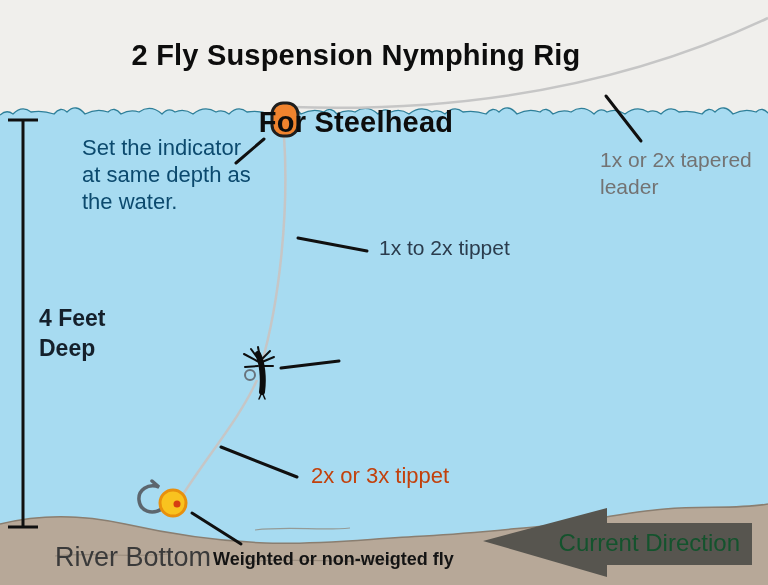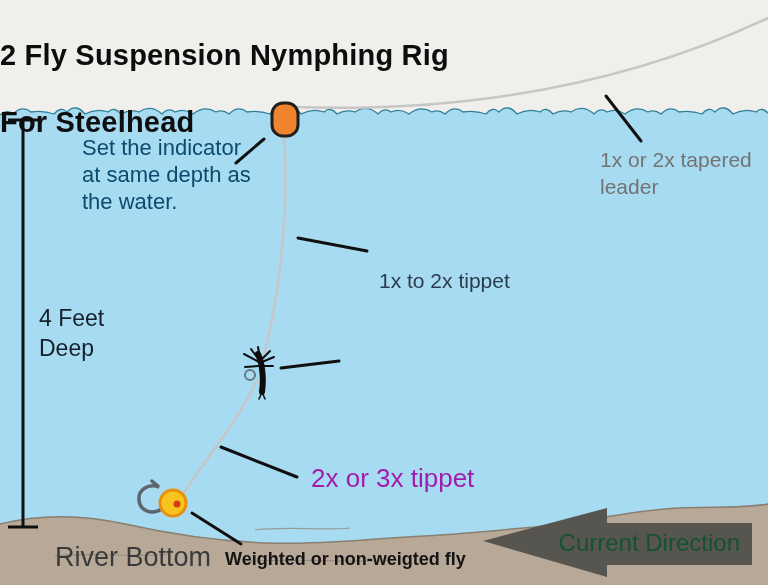--- a/index.html
+++ b/index.html
@@ -1,29 +1,29 @@
 <!DOCTYPE html>
 <html><head>
 <meta charset="utf-8">
 <style>
   html,body{margin:0;padding:0;}
   body{font-family:"Liberation Sans", sans-serif;}
   .stage{position:relative;width:768px;height:585px;background:#f0efec;overflow:hidden;}
   .stage svg{position:absolute;left:0;top:0;}
   .label{position:absolute;white-space:pre-line;}
-  .title{left:0;top:6px;width:712px;font-size:29px;font-weight:bold;
+  .title{left:0;top:6px;width:712px;text-align:center;font-size:29px;font-weight:bold;
          color:#0d0d0d;line-height:1.15;letter-spacing:0.2px;}
   .note{left:82px;top:135px;font-size:22px;color:#0c4a6e;line-height:1.22;}
   .tapered{left:600px;top:146px;font-size:21px;color:#737373;line-height:1.3;}
-  .tippet1{left:379px;top:236px;font-size:21px;color:#2b3c4d;margin-top:33px;}
-  .depth{left:39px;top:303px;font-size:23px;font-weight:normal;color:#15202b;line-height:1.32;}
+  .tippet1{left:379px;top:236px;font-size:21px;color:#2b3c4d;}
+  .depth{left:39px;top:303px;font-size:23px;font-weight:bold;color:#15202b;line-height:1.32;}
   .heavyfly{left:344px;top:348px;font-size:18px;font-weight:bold;color:#0d0d0d;line-height:1.2;}
-  .tippet2{left:311px;top:463px;font-size:26px;color:#a21caf;}
+  .tippet2{left:311px;top:463px;font-size:22px;color:#c2410c;}
   .riverbottom{left:55px;top:542px;font-size:27px;color:#3a3a3a;}
-  .bottomfly{left:225px;top:549px;font-size:18px;font-weight:bold;color:#141414;}
+  .bottomfly{left:213px;top:549px;font-size:18px;font-weight:bold;color:#141414;}
   .current{left:500px;top:529px;width:240px;text-align:right;font-size:24px;color:#14532d;}
 </style>
 </head>
 <body>
 
 <div class="stage">
 
   <svg width="768" height="585" viewBox="0 0 768 585">
 
     <path id="water-fill" stroke="none" fill="#a7dbf1" d="M0,115 Q6.5,109 13,114 Q22,105 31,112 Q42.5,110 54,114 Q60.5,106 67,112 Q76,103 85,114 Q96.5,108 108,112 Q114.5,106 121,114 Q130,109 139,112 Q150.5,104 162,114 Q168.5,107 175,112 Q184,108 193,114 Q204.5,105 216,112 Q222.5,109 229,114 Q238,105 247,112 Q258.5,110 270,114 Q276.5,106 283,112 Q292,103 301,114 Q312.5,108 324,112 Q330.5,106 337,114 Q346,109 355,112 Q366.5,104 378,114 Q384.5,107 391,112 Q400,108 409,114 Q420.5,105 432,112 Q438.5,109 445,114 Q454,105 463,112 Q474.5,110 486,114 Q492.5,106 499,112 Q508,103 517,114 Q528.5,108 540,112 Q546.5,106 553,114 Q562,109 571,112 Q582.5,104 594,114 Q600.5,107 607,112 Q616,108 625,114 Q636.5,105 648,112 Q654.5,109 661,114 Q670,105 679,112 Q690.5,110 702,114 Q708.5,106 715,112 Q724,103 733,114 Q744.5,108 756,112 Q762.5,106 769,114 Q778,109 787,112 L768,585 L0,585 Z"></path>

